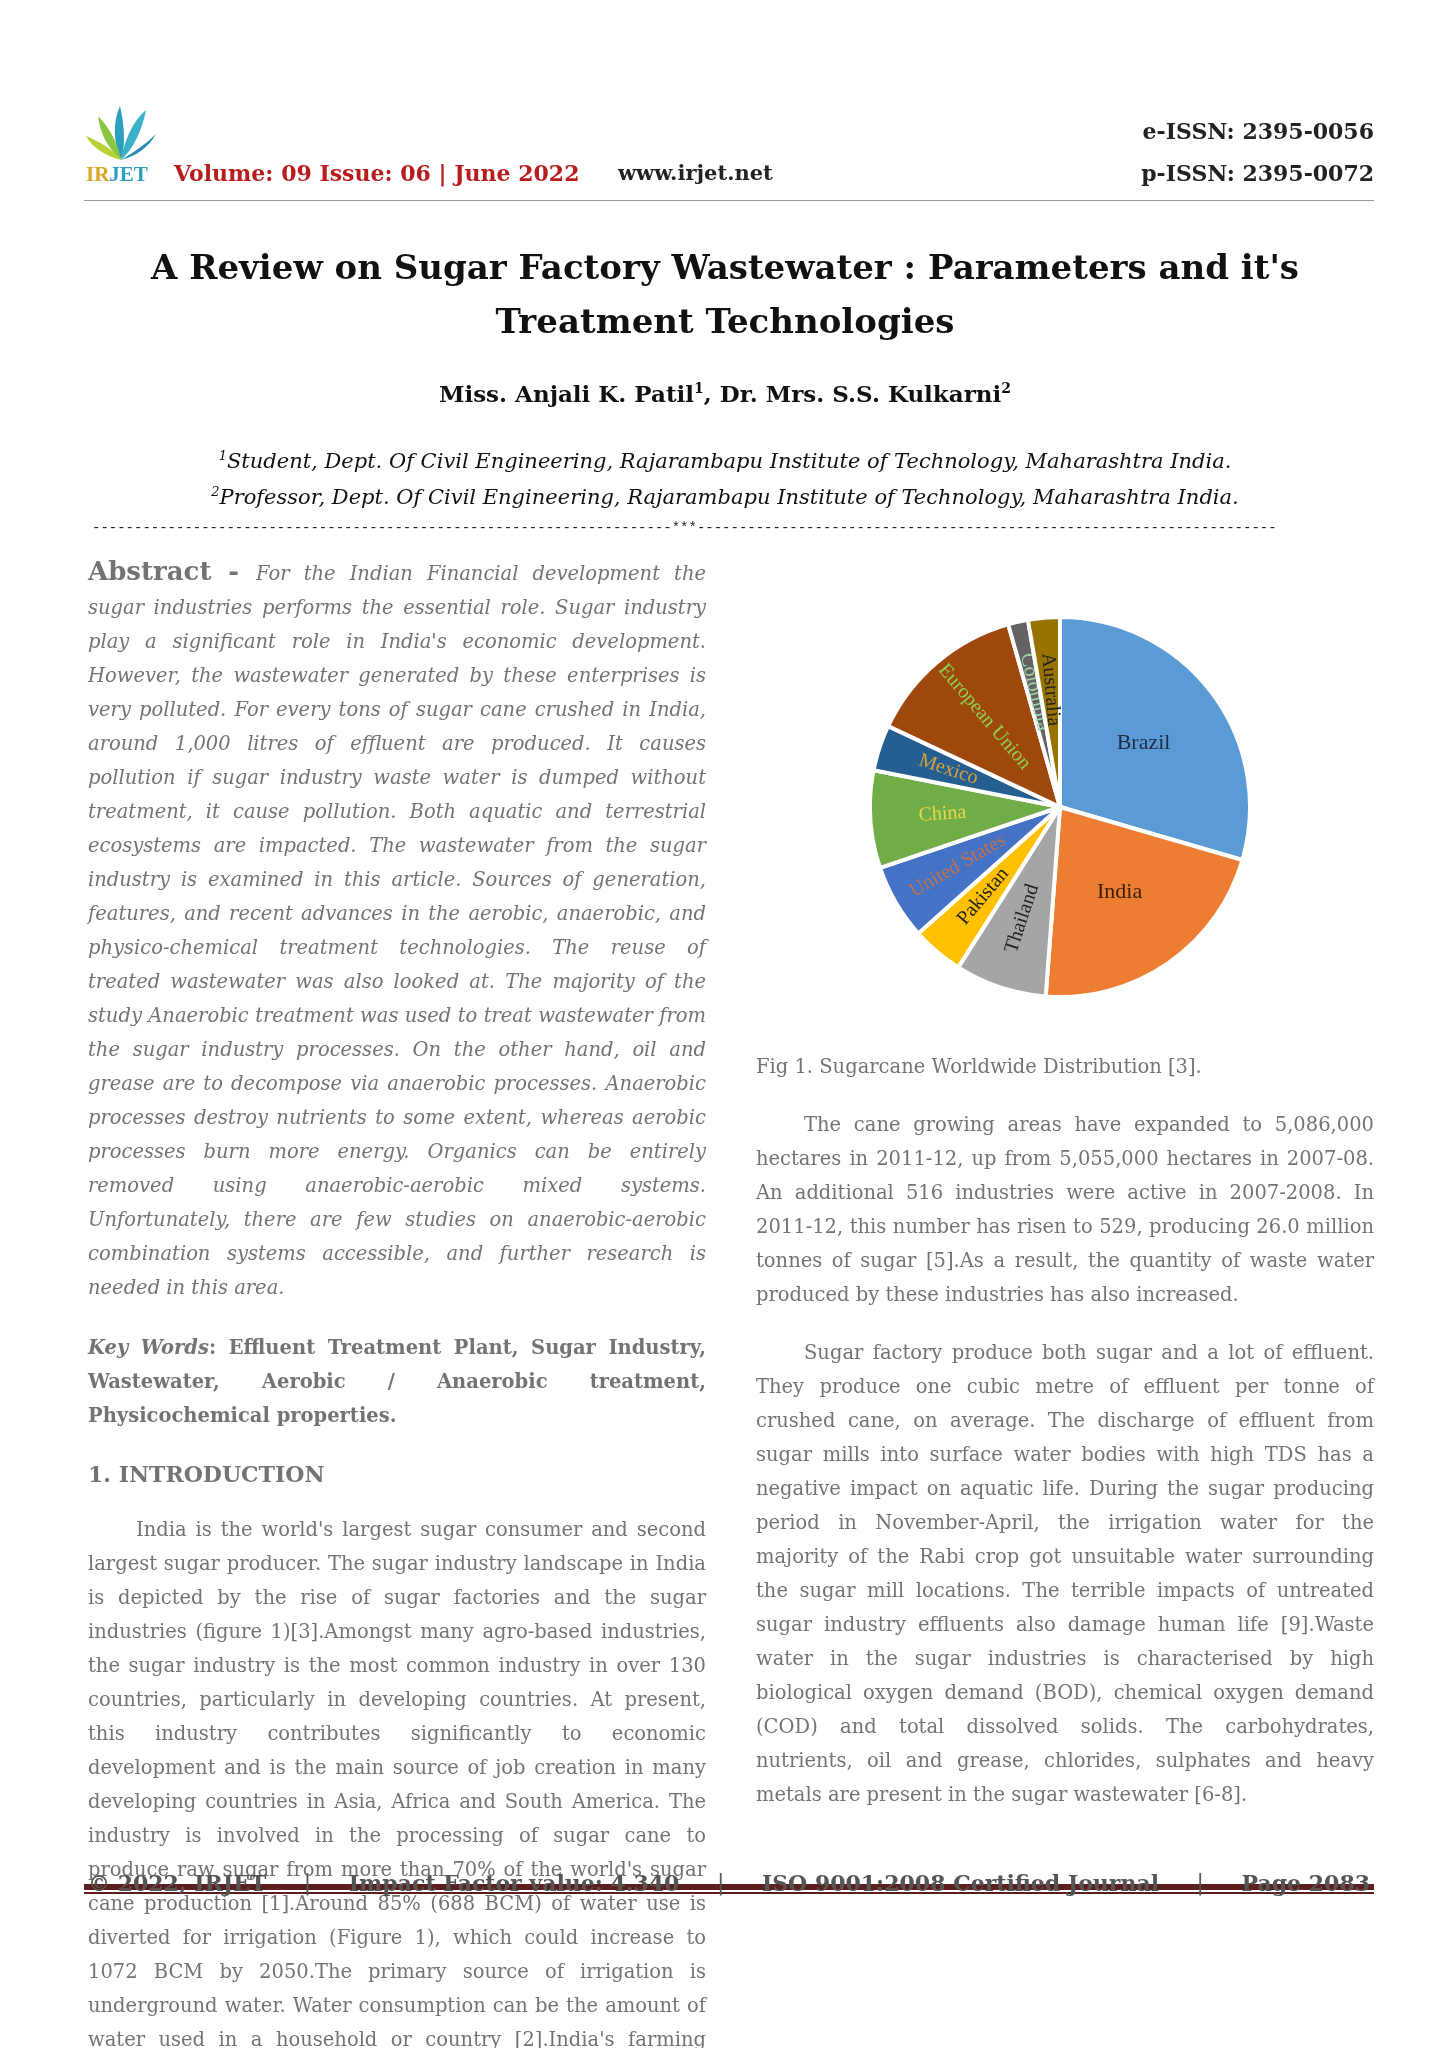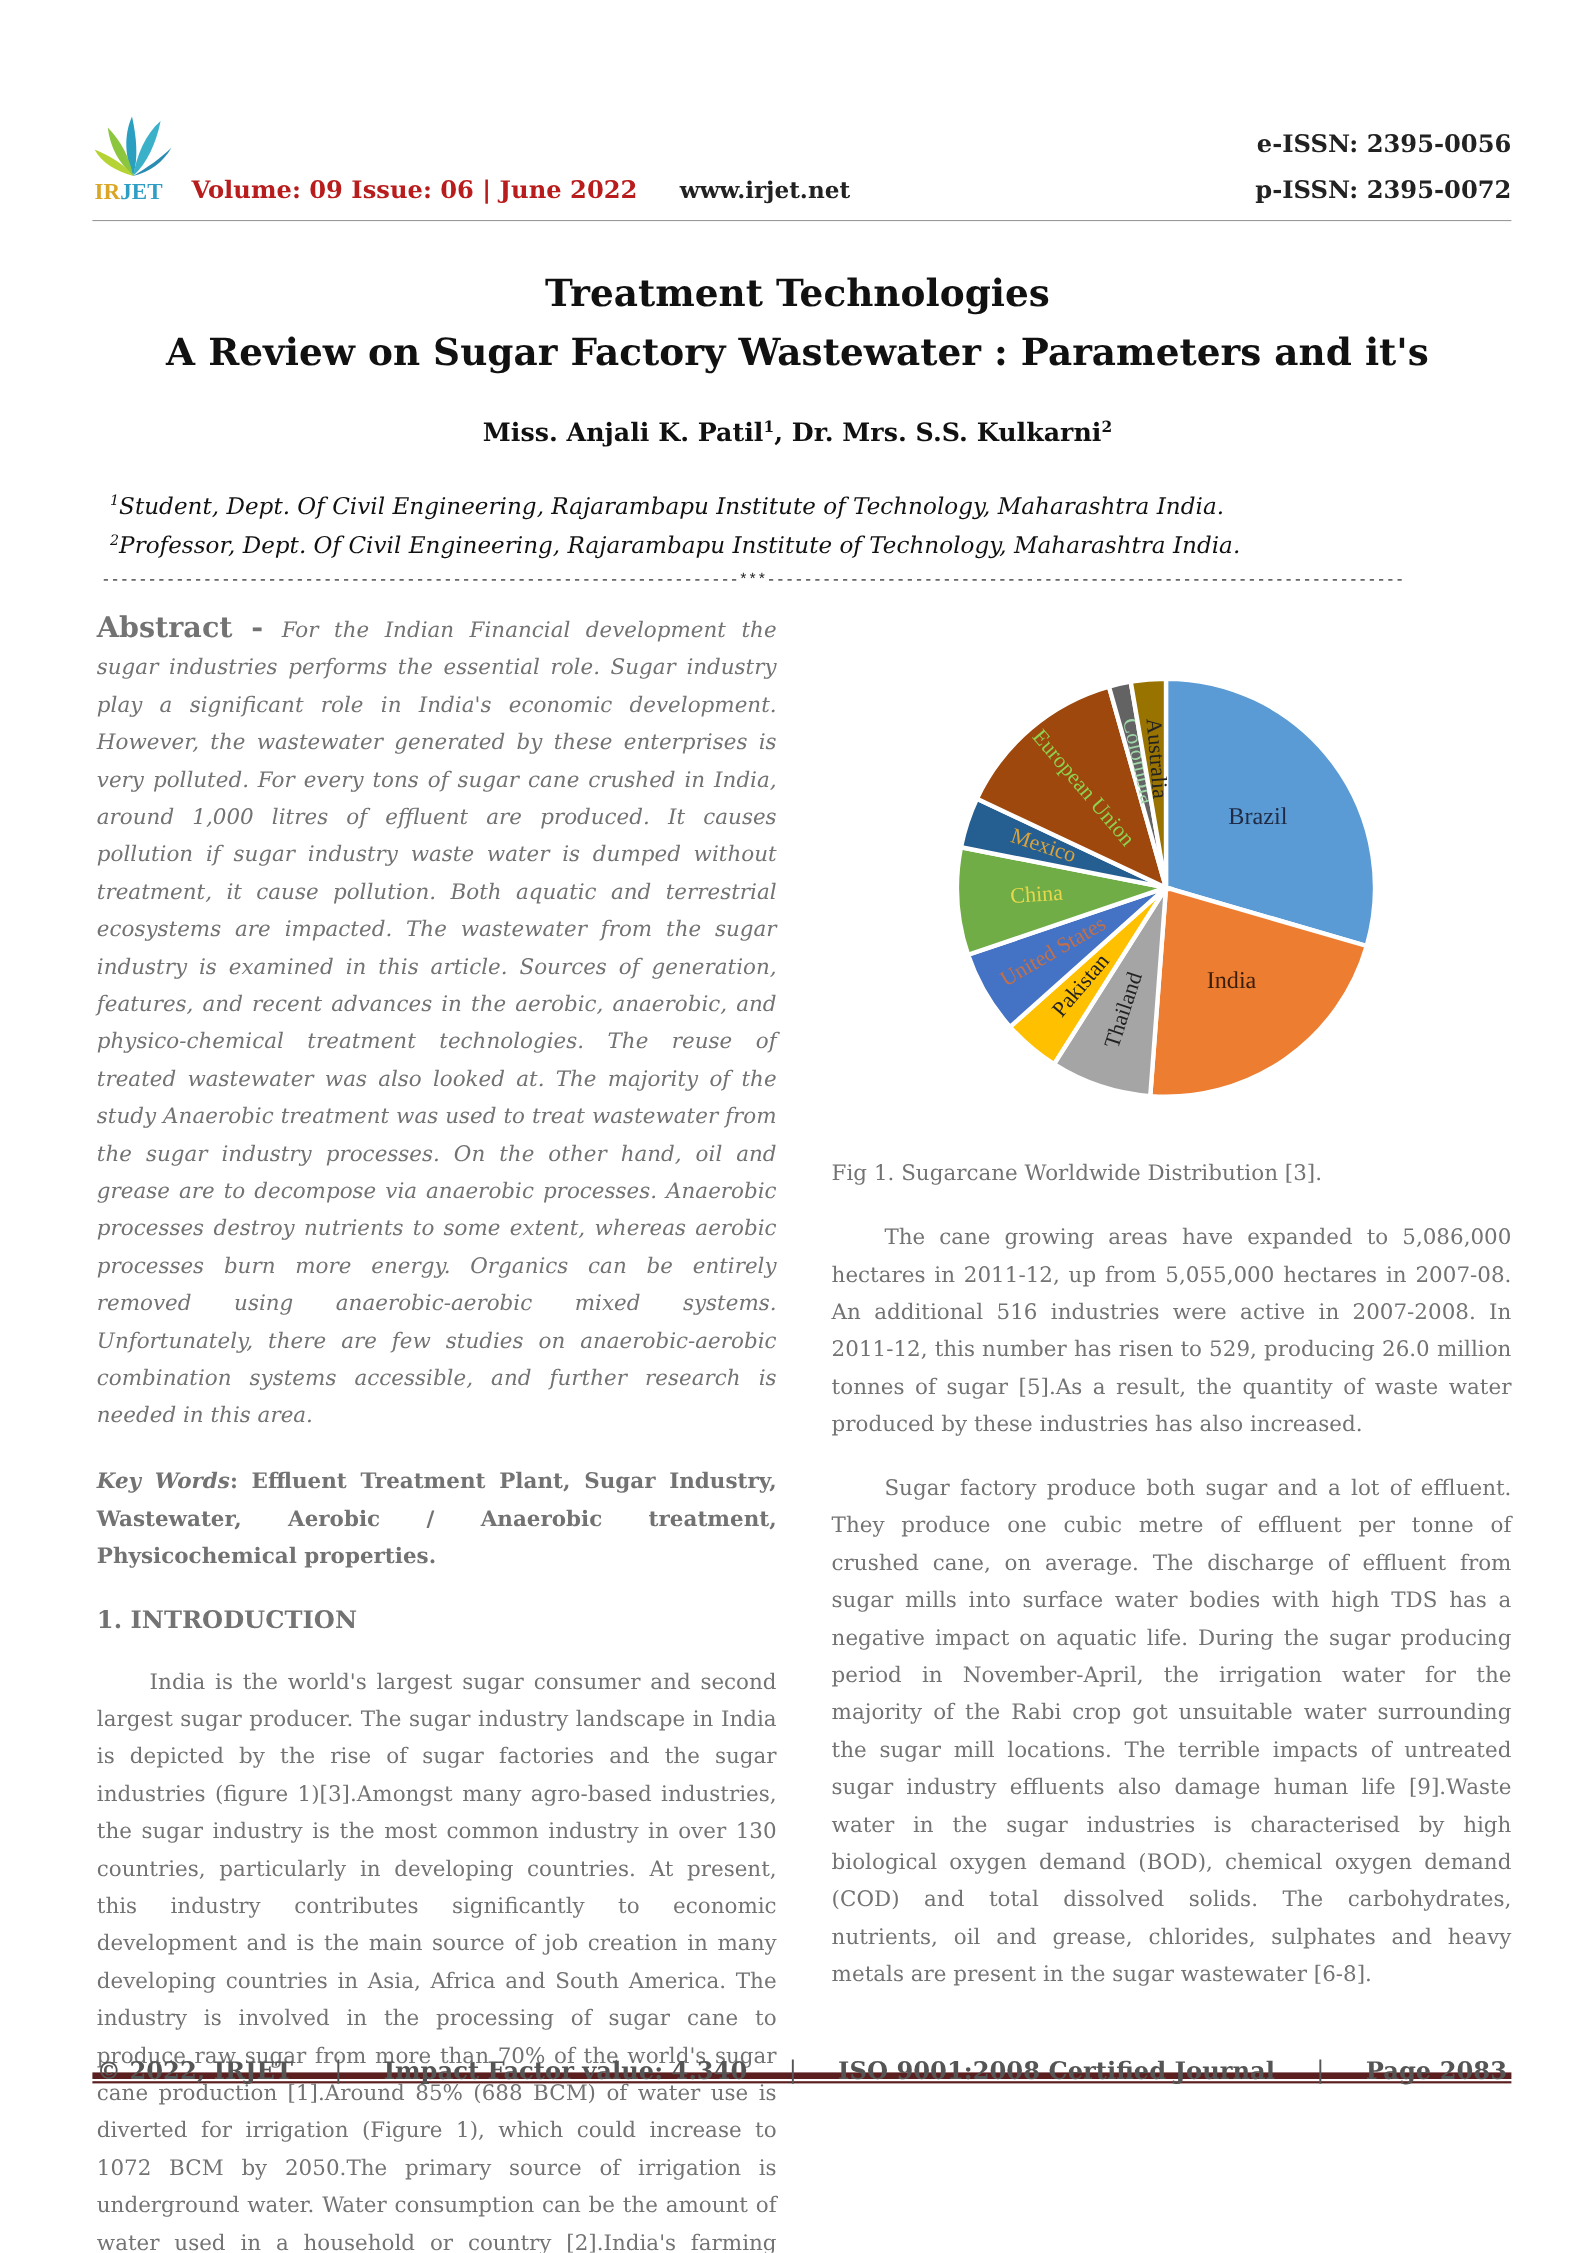--- a/index.html
+++ b/index.html
@@ -12,21 +12,21 @@
   .journal-title { position: absolute; left: 90px; top: 12px; font-family: "DejaVu Serif", serif; font-size: 26px; font-weight: bold; color: #222; letter-spacing: -0.3px; }
   .eissn { position: absolute; right: 0; top: 14px; font-family: "DejaVu Serif", serif; font-size: 22px; font-weight: bold; color: #222; }
   .volume { position: absolute; left: 90px; top: 56px; font-family: "DejaVu Serif", serif; font-size: 22px; font-weight: bold; color: #b91c1c; }
   .website { position: absolute; left: 534px; top: 56px; font-family: "DejaVu Serif", serif; font-size: 21px; font-weight: bold; color: #222; }
   .pissn { position: absolute; right: 0; top: 56px; font-family: "DejaVu Serif", serif; font-size: 22px; font-weight: bold; color: #222; }
   .header-rule { position: absolute; left: 84px; top: 200px; width: 1290px; height: 1px; background: #999; }
 
   .paper-title { position: absolute; left: 100px; top: 240px; width: 1250px; text-align: center; font-family: "DejaVu Serif", serif; font-size: 34px; font-weight: bold; line-height: 54px; color: #111; }
   .authors { position: absolute; left: 100px; top: 380px; width: 1250px; text-align: center; font-family: "DejaVu Serif", serif; font-size: 23px; font-weight: bold; color: #111; }
   .authors sup { font-size: 14px; }
-  .affil { position: absolute; left: 100px; width: 1250px; text-align: left; font-family: "DejaVu Serif", serif; font-style: italic; font-size: 21px; color: #111; }
+  .affil { position: absolute; left: 100px; width: 1250px; text-align: center; font-family: "DejaVu Serif", serif; font-style: italic; font-size: 21px; color: #111; }
   .affil sup { font-size: 13px; }
   .affil-1 { top: 448px; }
   .affil-2 { top: 484px; }
   .sep { position: absolute; left: 92px; top: 520px; width: 1272px; font-family: "Liberation Mono", monospace; font-size: 14px; line-height: 16px; white-space: nowrap; overflow: hidden; color: #222; }
 
   .col { position: absolute; font-family: "DejaVu Serif", serif; font-size: 19.5px; line-height: 34px; color: #737373; text-align: justify; }
   .col-left { left: 88px; top: 554px; width: 618px; }
   .col-right { left: 756px; top: 554px; width: 618px; }
 
   .abstract { font-style: italic; }
@@ -61,22 +61,22 @@
     <div class="logo-text"><span>IR</span><span class="jet">JET</span></div>
   </div>
   <div class="eissn">e-ISSN: 2395-0056</div>
   <div class="volume">Volume: 09 Issue: 06 | June 2022</div>
   <div class="website">www.irjet.net</div>
   <div class="pissn">p-ISSN: 2395-0072</div>
 </div>
 <div class="header-rule"></div>
 
 <div class="paper-title">
+  <div>A Review on Sugar Factory Wastewater : Parameters and it's</div>
   <div>Treatment Technologies</div>
-  <div>A Review on Sugar Factory Wastewater : Parameters and it's</div>
 </div>
 <div class="authors">
   <span>Miss. Anjali K. Patil</span><sup>1</sup><span>, </span><span>Dr. Mrs. S.S. Kulkarni</span><sup>2</sup>
 </div>
 <div class="affil affil-1"><sup>1</sup><span>Student, Dept. Of Civil Engineering, Rajarambapu Institute of Technology, Maharashtra India.</span></div>
 <div class="affil affil-2"><sup>2</sup><span>Professor, Dept. Of Civil Engineering, Rajarambapu Institute of Technology, Maharashtra India.</span></div>
 <div class="sep">---------------------------------------------------------------------***---------------------------------------------------------------------</div>
 
 <div class="col col-left">
   <div class="abstract">

